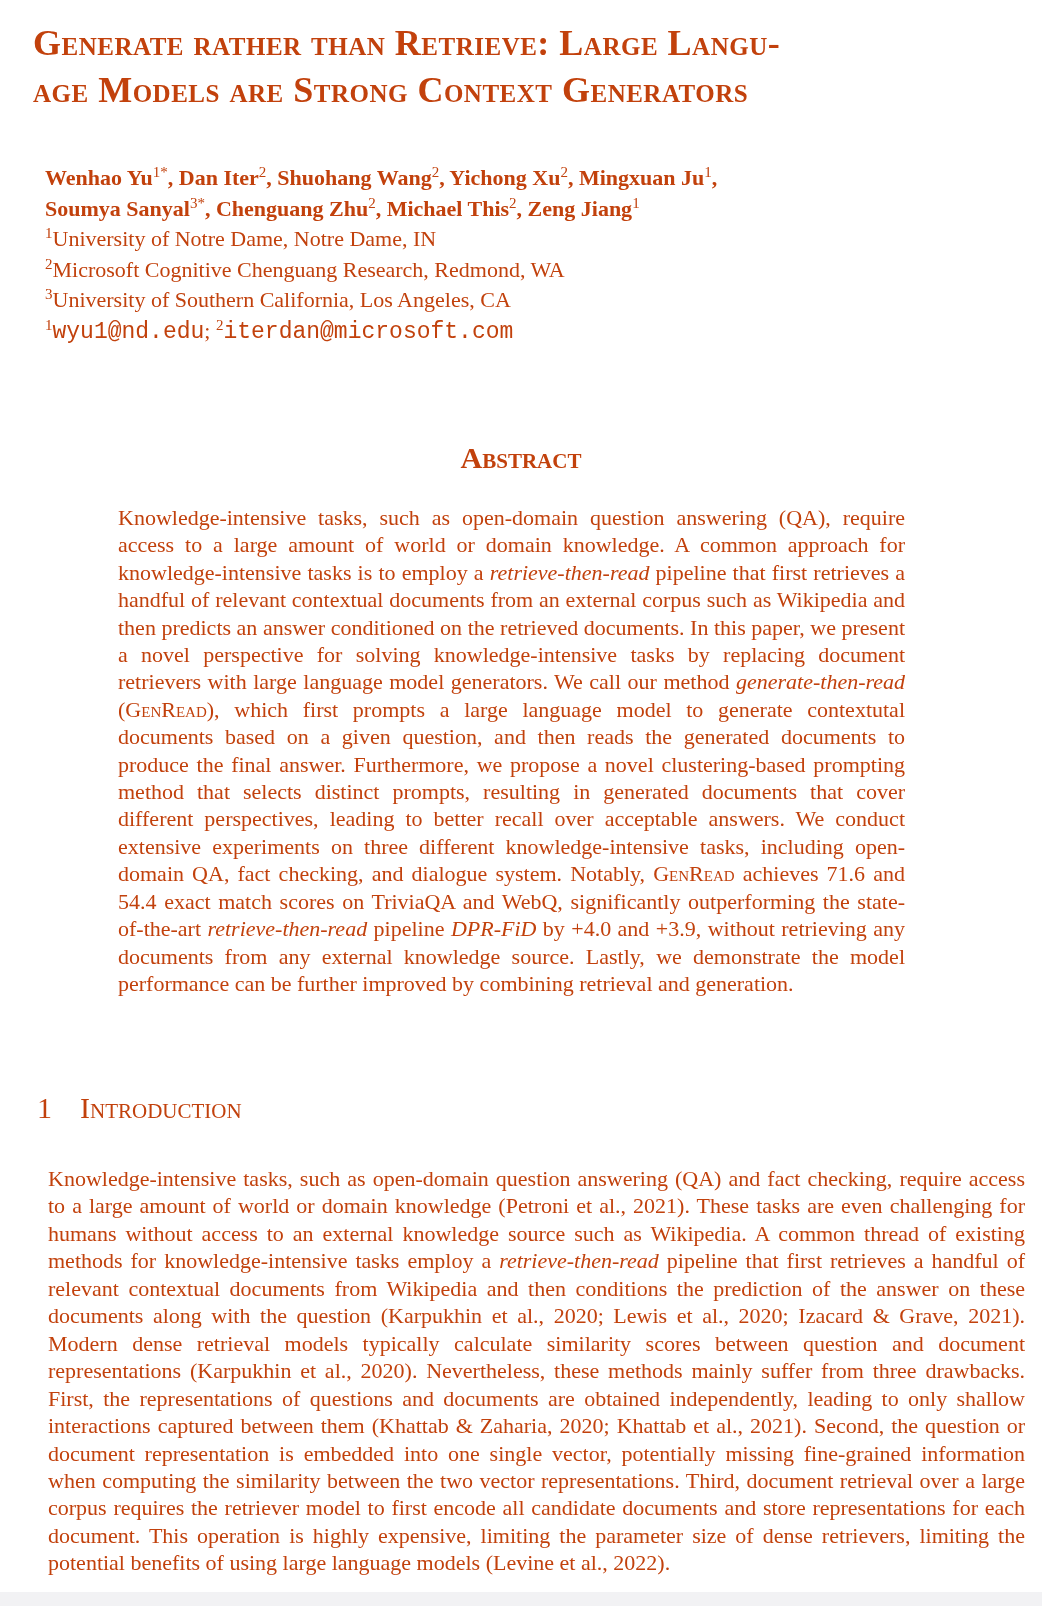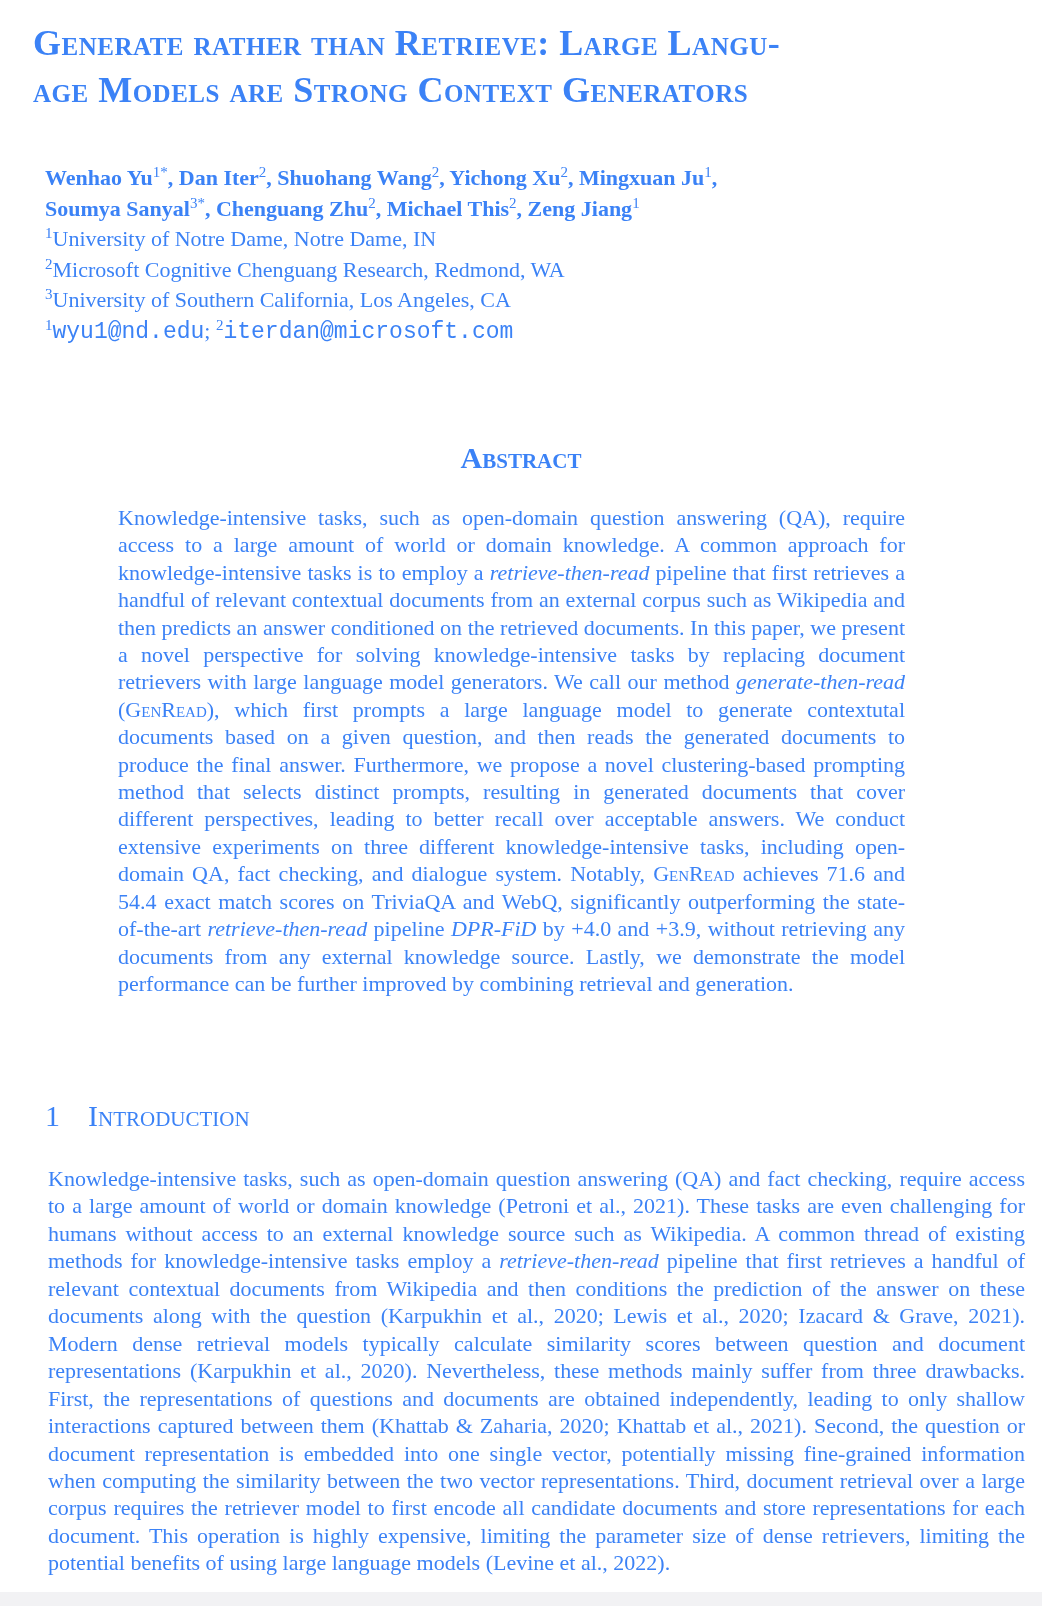--- a/index.html
+++ b/index.html
@@ -55,21 +55,21 @@
     width: 787px;
     margin: 0;
     font-size: 22px;
     line-height: 27.4px;
     text-align: justify;
   }
   .section-heading {
     position: absolute;
     left: 33px;
     top: 1086px;
-    margin: 12px;
+    margin: 4px;
     font-size: 30px;
     line-height: 36px;
     font-weight: normal;
     font-variant: small-caps;
   }
   .section-heading .sec-num {
     display: inline-block;
     margin-right: 28px;
     font-variant: normal;
   }
@@ -99,21 +99,21 @@
     left: 0;
     bottom: 0;
     width: 100%;
     height: 14px;
     background: #f2f2f4;
   }
 </style>
 </head>
 <body>
 
-<div class="page" style="background: rgb(255, 255, 255); color: #3b82f6;">
+<div class="page" style="background: rgb(255, 255, 255); color: #c2410c;">
 
   <h1 class="paper-title">
     <span class="tline">Generate rather than Retrieve: Large Langu-</span>
     <span class="tline">age Models are Strong Context Generators</span>
   </h1>
 
   <div class="authors">
     <div class="author-line bold"><span>Wenhao Yu</span><span class="seg-sup">1*</span><span>, Dan Iter</span><span class="seg-sup">2</span><span>, Shuohang Wang</span><span class="seg-sup">2</span><span>, Yichong Xu</span><span class="seg-sup">2</span><span>, Mingxuan Ju</span><span class="seg-sup">1</span><span>,</span></div>
     <div class="author-line bold"><span>Soumya Sanyal</span><span class="seg-sup">3*</span><span>, Chenguang Zhu</span><span class="seg-sup">2</span><span>, Michael This</span><span class="seg-sup">2</span><span>, Zeng Jiang</span><span class="seg-sup">1</span></div>
     <div class="author-line"><span class="seg-sup">1</span><span>University of Notre Dame, Notre Dame, IN</span></div>

